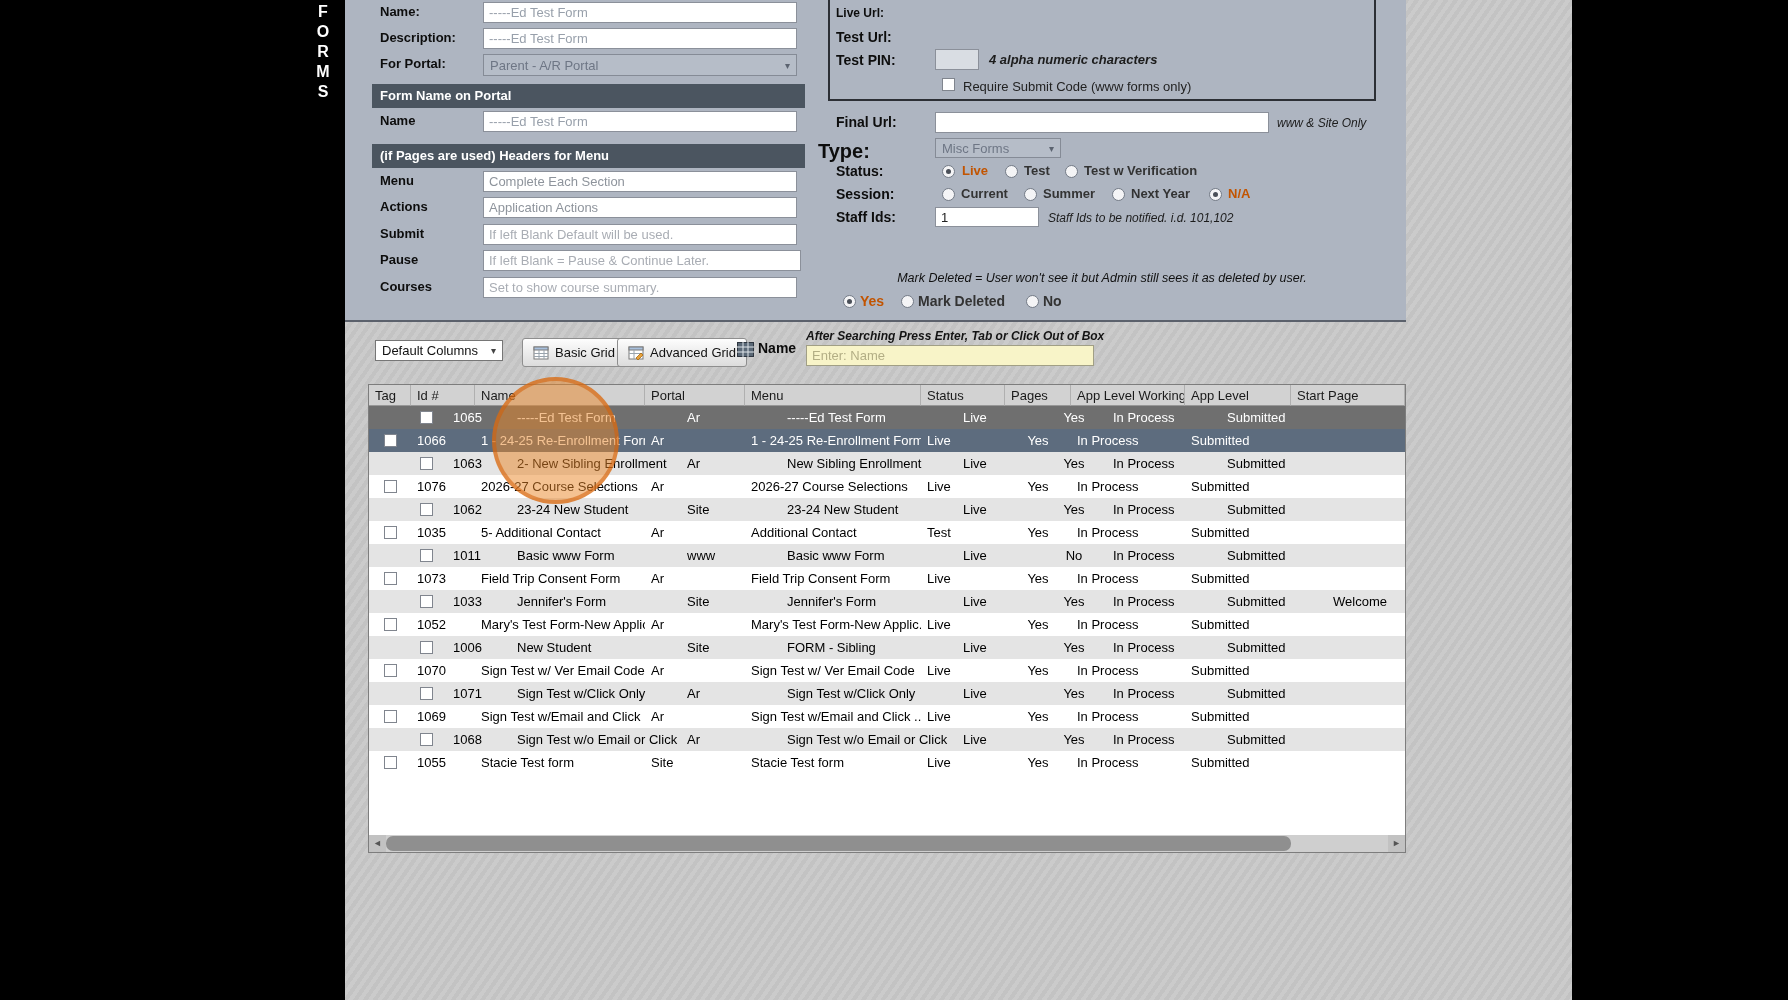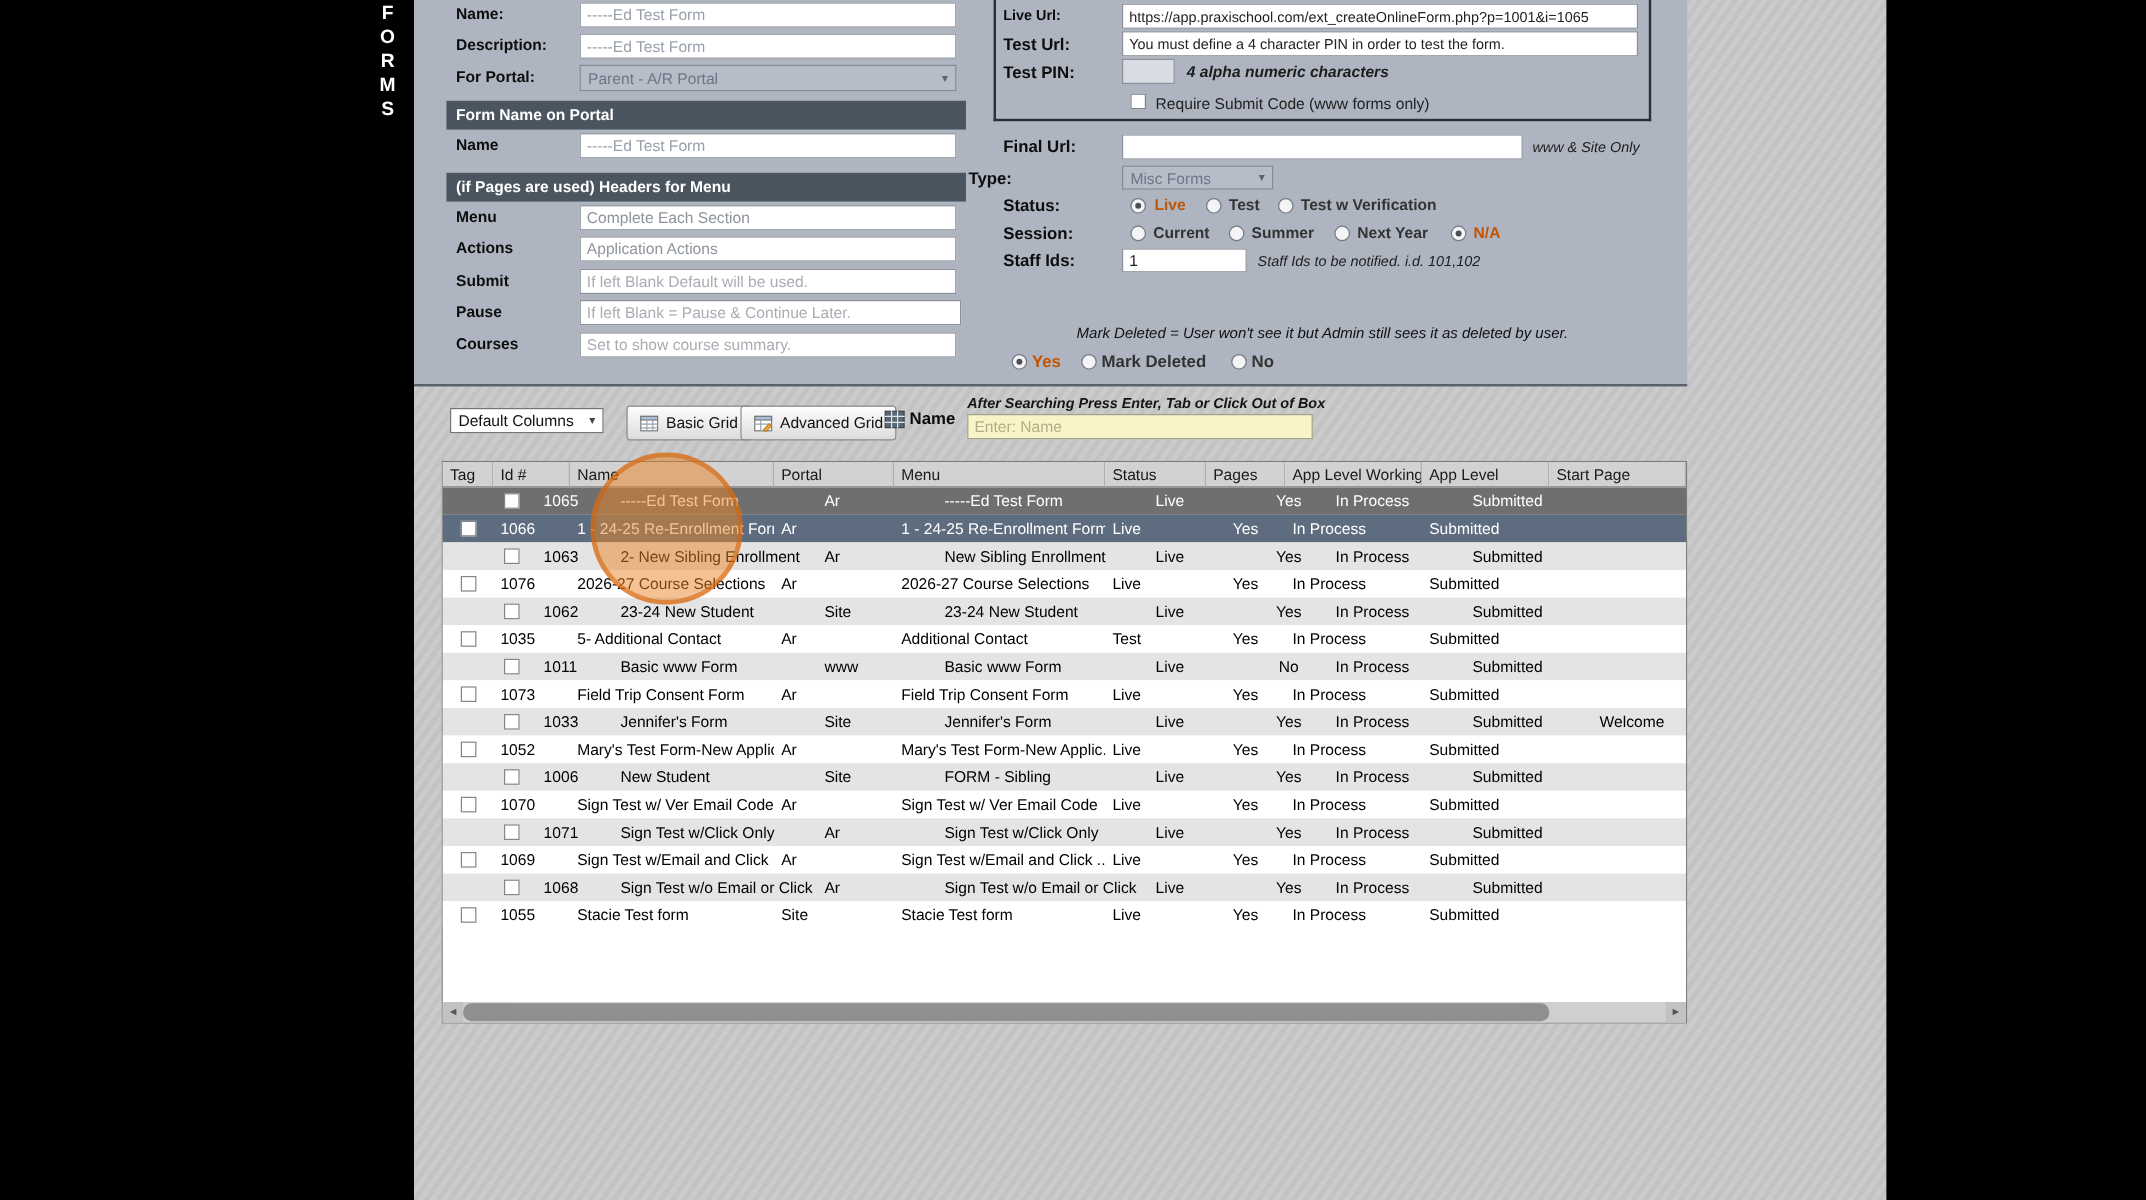--- a/index.html
+++ b/index.html
@@ -127,34 +127,32 @@
       <input class="in midgray" style="left: 138px; top: 197px; width: 314px;" value="Application Actions">
       <span class="lbl" style="left:35px;top:226px;">Submit</span>
       <input class="in" style="left: 138px; top: 224px; width: 314px;" placeholder="If left Blank Default will be used.">
       <span class="lbl" style="left:35px;top:252px;">Pause</span>
       <input class="in" style="left: 138px; top: 250px; width: 318px;" placeholder="If left Blank = Pause &amp; Continue Later.">
       <span class="lbl" style="left:35px;top:279px;">Courses</span>
       <input class="in" style="left: 138px; top: 277px; width: 314px;" placeholder="Set to show course summary.">
 
       <div class="url-panel"></div>
       <span class="lbl" style="left:491px;top:6px;font-size:12px;">Live Url:</span>
-      <input class="in small-font" style="left: 590px; top: 3px; width: 430px;" value="https://app.praxischool.com/ext_createOnlineForm.php?p=1001&amp;i=1065">
       <span class="lbl" style="left:491px;top:29px;font-size:14px;">Test Url:</span>
-      <input class="in small-font" style="left: 590px; top: 26px; width: 430px;" value="You must define a 4 character PIN in order to test the form.">
       <span class="lbl" style="left:491px;top:52px;font-size:14px;">Test PIN:</span>
       <input class="in pin" style="left: 590px; top: 49px; width: 44px;">
       <span class="hint" style="left:644px;top:52px;font-size:13px;font-weight:600;">4 alpha numeric characters</span>
       <span class="cb" style="left:597px;top:78px;"></span>
       <span class="opt" style="left:618px;top:79px;font-weight:normal;color:#222;">Require Submit Code (www forms only)</span>
 
       <span class="lbl" style="left:491px;top:114px;font-size:14px;">Final Url:</span>
       <input class="in" style="left: 590px; top: 112px; width: 334px;" value="">
       <span class="hint" style="left:932px;top:116px;">www &amp; Site Only</span>
 
-      <span class="lbl" style="left:462px;top:140px;font-size:14px;">Type:</span>
+      <span class="lbl" style="left:473px;top:140px;font-size:20px;">Type:</span>
       <div class="sel" style="left:590px;top:138px;width:126px;height:20px;">
         <span>Misc Forms</span>
         <span class="sel-arrow">▾</span>
       </div>
 
       <span class="lbl" style="left:491px;top:163px;font-size:14px;">Status:</span>
       <span class="radio checked" style="left:597px;top:165px;"></span>
       <span class="opt accent" style="left:617px;top:163px;">Live</span>
       <span class="radio" style="left:660px;top:165px;"></span>
       <span class="opt" style="left:679px;top:163px;">Test</span>

